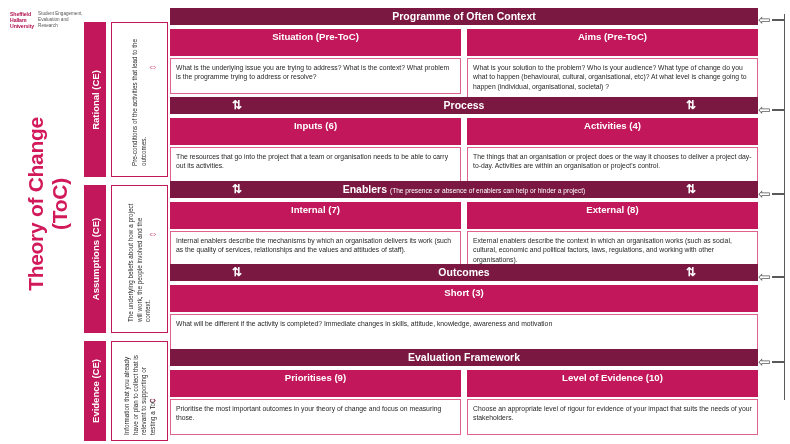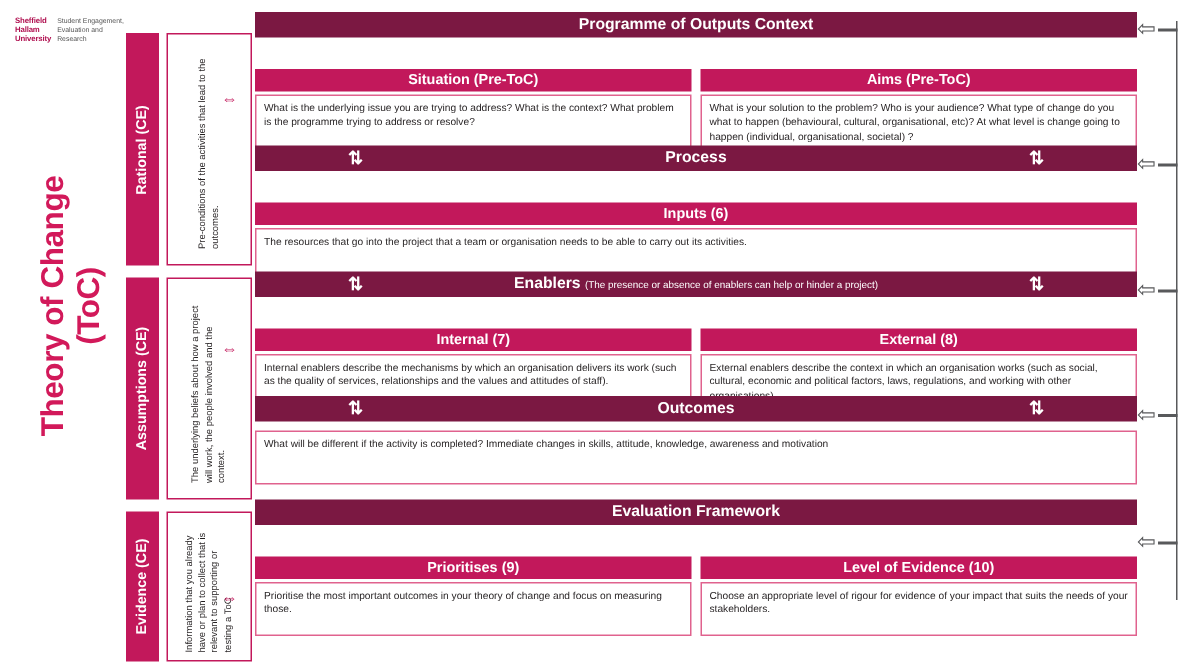--- a/index.html
+++ b/index.html
@@ -167,24 +167,23 @@
   .col {
     flex: 1;
     display: flex;
     flex-direction: column;
   }
   .col-title {
     background: #c2185b;
     color: #ffffff;
     font-weight: bold;
     font-size: 9.6px;
-    height: 15px;
+    height: 27px;
     line-height: 15px;
     text-align: center;
-    margin-top: 17px;
   }
   .col-body {
     border: 1px solid #e0628e;
     background: #ffffff;
     font-size: 6.8px;
     line-height: 9.3px;
     color: #231f20;
     padding: 4px 5px 3px 5px;
     margin-top: 2px;
     min-height: 36px;
@@ -288,21 +287,21 @@
     <span>⇔</span>
   </div>
   <div class="vsep" style="top:394px;">
     <span>⇔</span>
   </div>
 
   <div class="content">
 
     <div class="band" style="top:8px;">
       <div class="band-header">
-        <span>Programme of Outputs Context</span>
+        <span>Programme of Often Context</span>
       </div>
       <div class="cols two">
         <div class="col">
           <div class="col-title">Situation (Pre-ToC)</div>
           <div class="col-body">What is the underlying issue you are trying to address? What is the context? What problem is the programme trying to address or resolve?</div>
         </div>
         <div class="col">
           <div class="col-title">Aims (Pre-ToC)</div>
           <div class="col-body tall">What is your solution to the problem? Who is your audience? What type of change do you what to happen (behavioural, cultural, organisational, etc)? At what level is change going to happen  (individual, organisational, societal) ?</div>
         </div>
@@ -312,20 +311,24 @@
     <div class="band" style="top:97px;">
       <div class="band-header">
         <span class="dual left">⇅</span>
         <span>Process</span>
         <span class="dual right">⇅</span>
       </div>
       <div class="cols">
         <div class="col">
           <div class="col-title">Inputs (6)</div>
           <div class="col-body">The resources that go into the project that a team or organisation needs to be able to carry out its activities.</div>
+        </div>
+        <div class="col">
+          <div class="col-title">Activities (4)</div>
+          <div class="col-body">The things that an organisation or project does or the way it chooses to deliver a project day-to-day. Activities are within an organisation or project's control.</div>
         </div>
       </div>
     </div>
 
     <div class="band" style="top:181px;">
       <div class="band-header">
         <span class="dual left">⇅</span>
         <span>Enablers</span>
         <span class="sub">(The presence or absence of enablers can help or hinder a project)</span>
         <span class="dual right">⇅</span>
@@ -343,26 +346,27 @@
     </div>
 
     <div class="band" style="top:264px;">
       <div class="band-header">
         <span class="dual left">⇅</span>
         <span>Outcomes</span>
         <span class="dual right">⇅</span>
       </div>
       <div class="cols">
         <div class="col">
+          <div class="col-title">Short (3)</div>
           <div class="col-body">What will be different if the activity is completed? Immediate changes in skills, attitude, knowledge, awareness and motivation</div>
         </div>
       </div>
     </div>
 
-    <div class="band" style="top:333px;">
+    <div class="band" style="top:349px;">
       <div class="band-header">
         <span>Evaluation Framework</span>
       </div>
       <div class="cols">
         <div class="col">
           <div class="col-title">Prioritises (9)</div>
           <div class="col-body">Prioritise the most important outcomes in your theory of change and focus on measuring those.</div>
         </div>
         <div class="col">
           <div class="col-title">Level of Evidence (10)</div>

